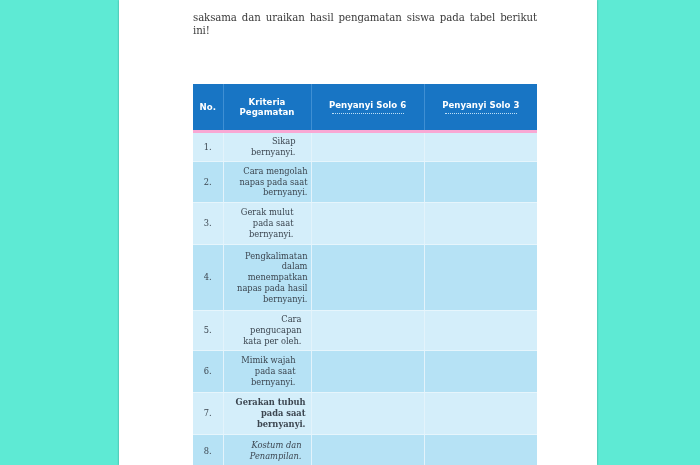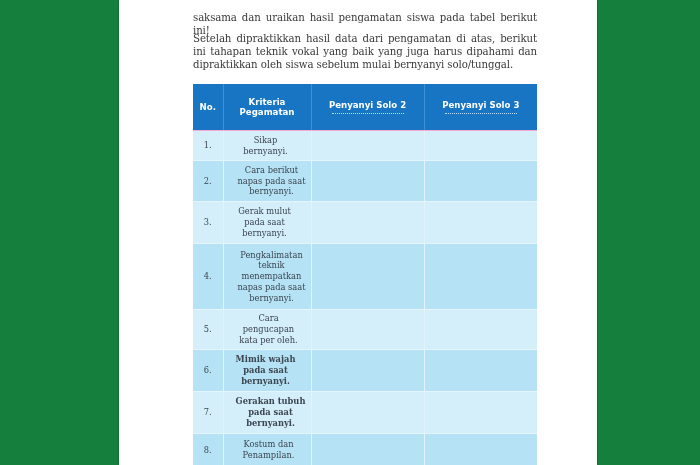--- a/index.html
+++ b/index.html
@@ -7,21 +7,21 @@
       padding: 0;
       width: 700px;
       height: 465px;
       overflow: hidden;
       background: #55585a;
     }
     .viewer {
       position: relative;
       width: 700px;
       height: 465px;
-      background: #15803d;
+      background: #5eead4;
     }
     .page {
       position: absolute;
       left: 119px;
       top: 0;
       width: 478px;
       height: 465px;
       background: #ffffff;
       box-shadow: 0 0 2px rgba(0,0,0,0.35);
     }
@@ -56,21 +56,21 @@
       color: #ffffff;
       font-family: "DejaVu Sans", sans-serif;
       font-weight: bold;
       font-size: 8.6px;
       line-height: 10px;
       height: 31px;
       padding: 0;
       text-align: center;
       vertical-align: middle;
       border-right: 1px solid #3f8fd3;
-      border-bottom: 1px solid #f9a8d4;
+      border-bottom: 3px solid #f9a8d4;
     }
     table.obs th:last-child { border-right: none; }
     .dotline {
       display: block;
       width: 72px;
       margin: 3px auto 0 auto;
       border-bottom: 1px dotted #bfe0f7;
       height: 0;
     }
     table.obs td {
@@ -85,116 +85,115 @@
     }
     table.obs td:last-child { border-right: none; }
     tr.light td { background: #d4eefa; }
     tr.dark td { background: #b6e2f5; }
     td.no {
       text-align: center;
       padding-right: 2px;
     }
     td.crit {
       padding-left: 12px !important;
-      text-align: center;
+      text-align: right;
     }
   </style>
 </head>
 <body>
 
 <div class="viewer">
   <div class="page">
 
     <p class="para first">saksama dan uraikan hasil pengamatan siswa pada tabel berikut ini!</p>
-    <p class="para second">Setelah dipraktikkan hasil data dari pengamatan di atas, berikut ini tahapan teknik vokal yang baik yang juga harus dipahami dan dipraktikkan oleh siswa sebelum mulai bernyanyi solo/tunggal.</p>
 
     <table class="obs">
       <colgroup>
         <col style="width:30px">
         <col style="width:88px">
         <col style="width:113px">
         <col style="width:113px">
       </colgroup>
       <thead>
         <tr>
           <th>No.</th>
           <th>
             <span style="display:block;width:60px;margin:13px auto;">Kriteria Pegamatan</span>
           </th>
           <th>
-            <span>Penyanyi Solo 2</span>
+            <span>Penyanyi Solo 6</span>
             <span class="dotline"></span>
           </th>
           <th>
             <span>Penyanyi Solo 3</span>
             <span class="dotline"></span>
           </th>
         </tr>
       </thead>
       <tbody>
         <tr class="light" style="height:30px">
           <td class="no">1.</td>
           <td class="crit">
               <span style="display:block;width:60px;">Sikap bernyanyi.</span>
             </td>
           <td></td>
           <td></td>
         </tr>
         <tr class="dark" style="height:41px">
           <td class="no">2.</td>
           <td class="crit">
-              <span style="display:block;width:72px;">Cara berikut napas pada saat bernyanyi.</span>
+              <span style="display:block;width:72px;">Cara mengolah napas pada saat bernyanyi.</span>
             </td>
           <td></td>
           <td></td>
         </tr>
         <tr class="light" style="height:42px">
           <td class="no">3.</td>
           <td class="crit">
               <span style="display:block;width:58px;">Gerak mulut pada saat bernyanyi.</span>
             </td>
           <td></td>
           <td></td>
         </tr>
         <tr class="dark" style="height:66px">
           <td class="no">4.</td>
           <td class="crit">
-              <span style="display:block;width:72px;">Pengkalimatan teknik menempatkan napas pada saat bernyanyi.</span>
+              <span style="display:block;width:72px;">Pengkalimatan dalam menempatkan napas pada hasil bernyanyi.</span>
             </td>
           <td></td>
           <td></td>
         </tr>
         <tr class="light" style="height:40px">
           <td class="no">5.</td>
           <td class="crit">
               <span style="display:block;width:66px;">Cara pengucapan kata per oleh.</span>
             </td>
           <td></td>
           <td></td>
         </tr>
         <tr class="dark" style="height:42px">
           <td class="no">6.</td>
           <td class="crit">
-              <span style="display:block;width:60px;font-weight:bold;">Mimik wajah pada saat bernyanyi.</span>
+              <span style="display:block;width:60px;">Mimik wajah pada saat bernyanyi.</span>
             </td>
           <td></td>
           <td></td>
         </tr>
         <tr class="light" style="height:42px">
           <td class="no">7.</td>
           <td class="crit">
               <span style="display:block;width:70px;font-weight:bold;">Gerakan tubuh pada saat bernyanyi.</span>
             </td>
           <td></td>
           <td></td>
         </tr>
         <tr class="dark" style="height:33px">
           <td class="no">8.</td>
           <td class="crit">
-              <span style="display:block;width:66px;">Kostum dan Penampilan.</span>
+              <span style="display:block;width:66px;font-style:italic;">Kostum dan Penampilan.</span>
             </td>
           <td></td>
           <td></td>
         </tr>
       </tbody>
     </table>
 
   </div>
 </div>
 

